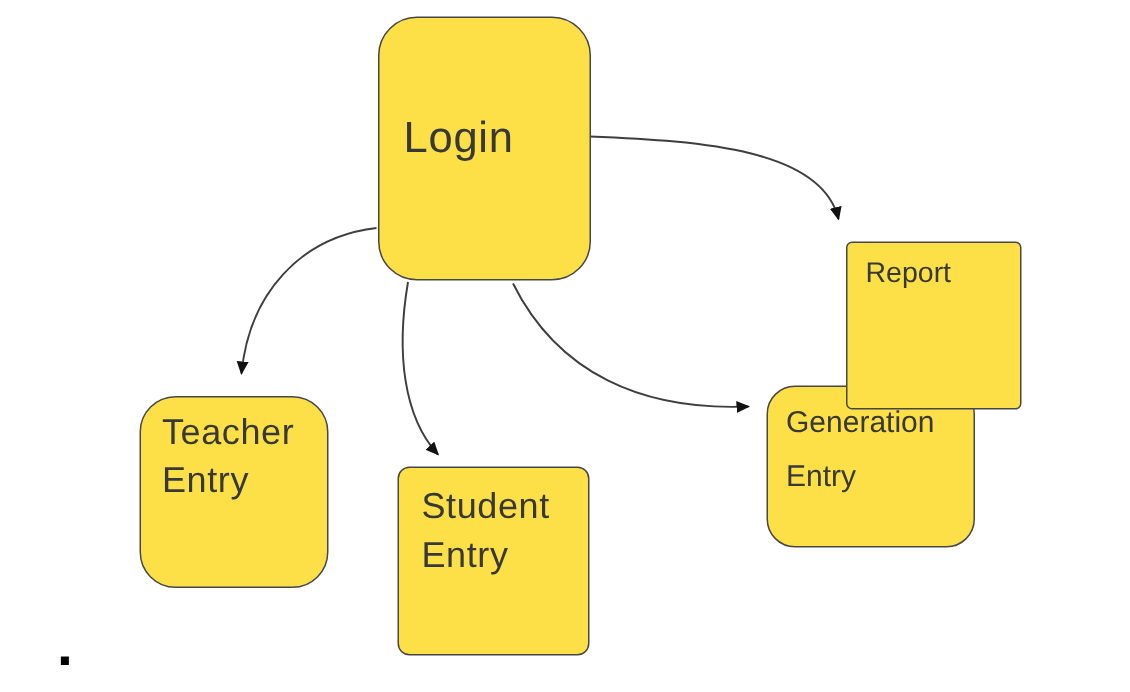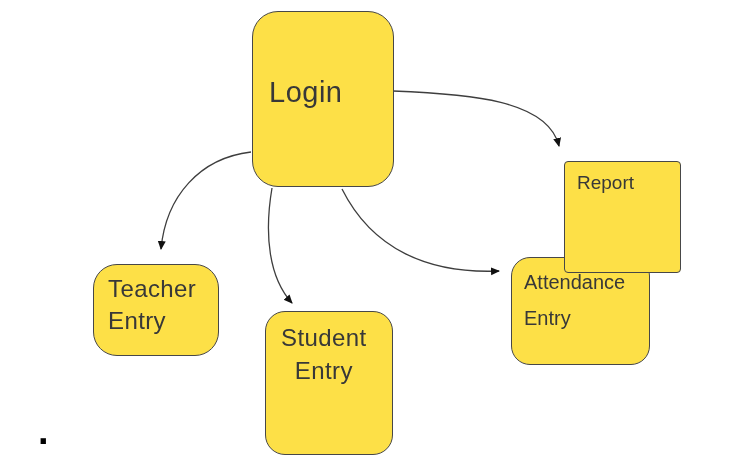--- a/index.html
+++ b/index.html
@@ -43,34 +43,33 @@
     border-radius: 26px;
   }
   .node-login .label {
     left: 16px; top: 60px;
     font-size: 29px;
     line-height: 41px;
     letter-spacing: 0.5px;
   }
   .node-teacher {
     left: 93px; top: 264px;
-    width: 126px; height: 92px;
+    width: 126px; height: 128px;
     border-radius: 24px;
   }
   .node-teacher .label {
     left: 14px; top: 8px;
     font-size: 24px;
     line-height: 32px;
     letter-spacing: 0.4px;
   }
   .node-student {
     left: 265px; top: 311px;
-    width: 128px; height: 144px;
-    border-radius: 20px;
-    text-align: center;
+    width: 128px; height: 126px;
+    border-radius: 8px;
   }
   .node-student .label {
     left: 15px; top: 9px;
     font-size: 24px;
     line-height: 33px;
     letter-spacing: 0.4px;
   }
   .node-attendance {
     left: 511px; top: 257px;
     width: 139px; height: 108px;
@@ -134,21 +133,21 @@
 
   <div class="node node-student">
     <div class="label">
       <div>Student</div>
       <div>Entry</div>
     </div>
   </div>
 
   <div class="node node-attendance">
     <div class="label">
-      <div>Attendance</div>
+      <div>Generation</div>
       <div>Entry</div>
     </div>
   </div>
 
   <div class="node node-report">
     <div class="label">
       <div>Report</div>
     </div>
   </div>
 

